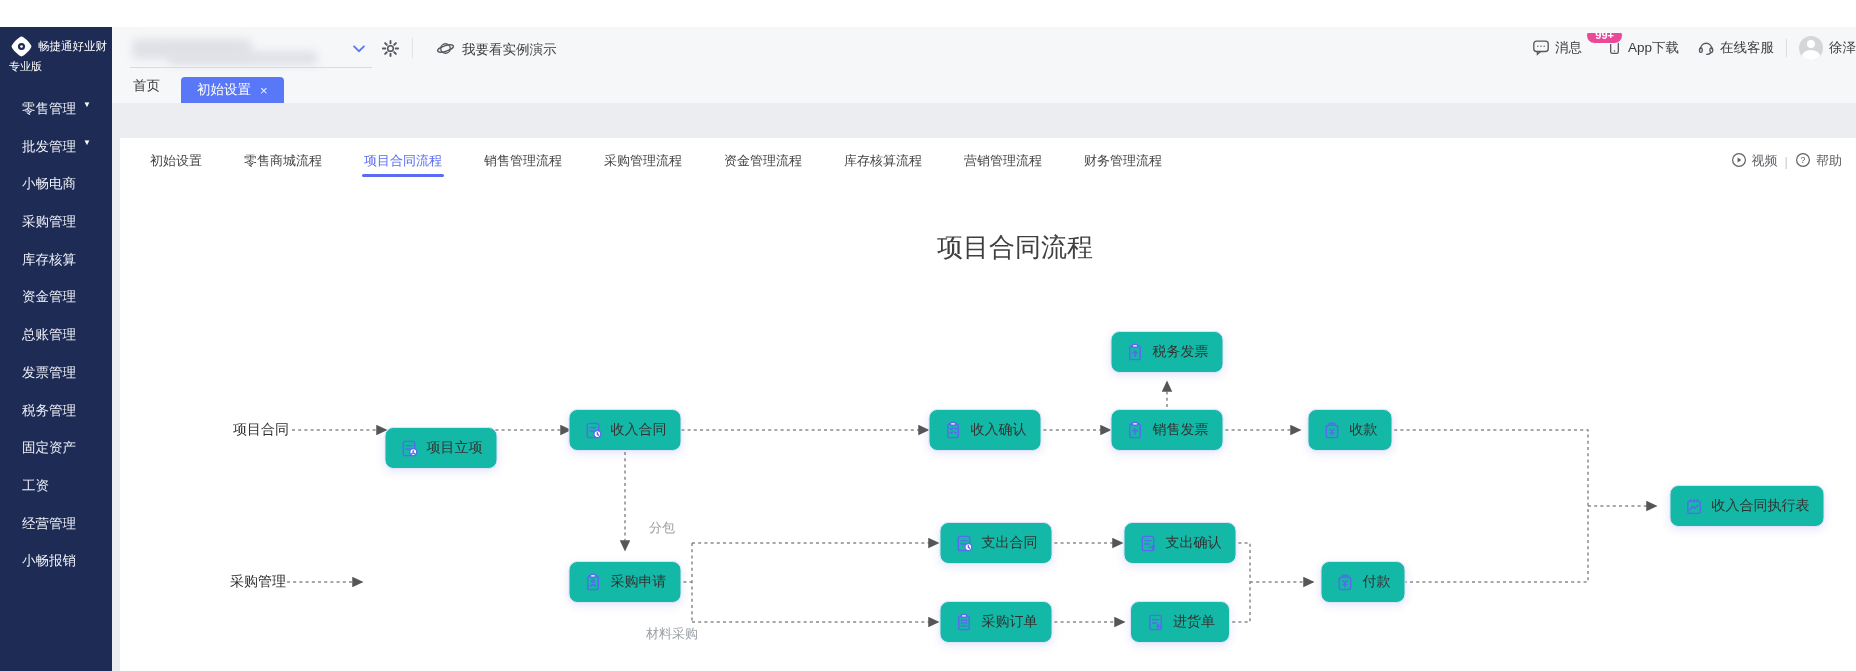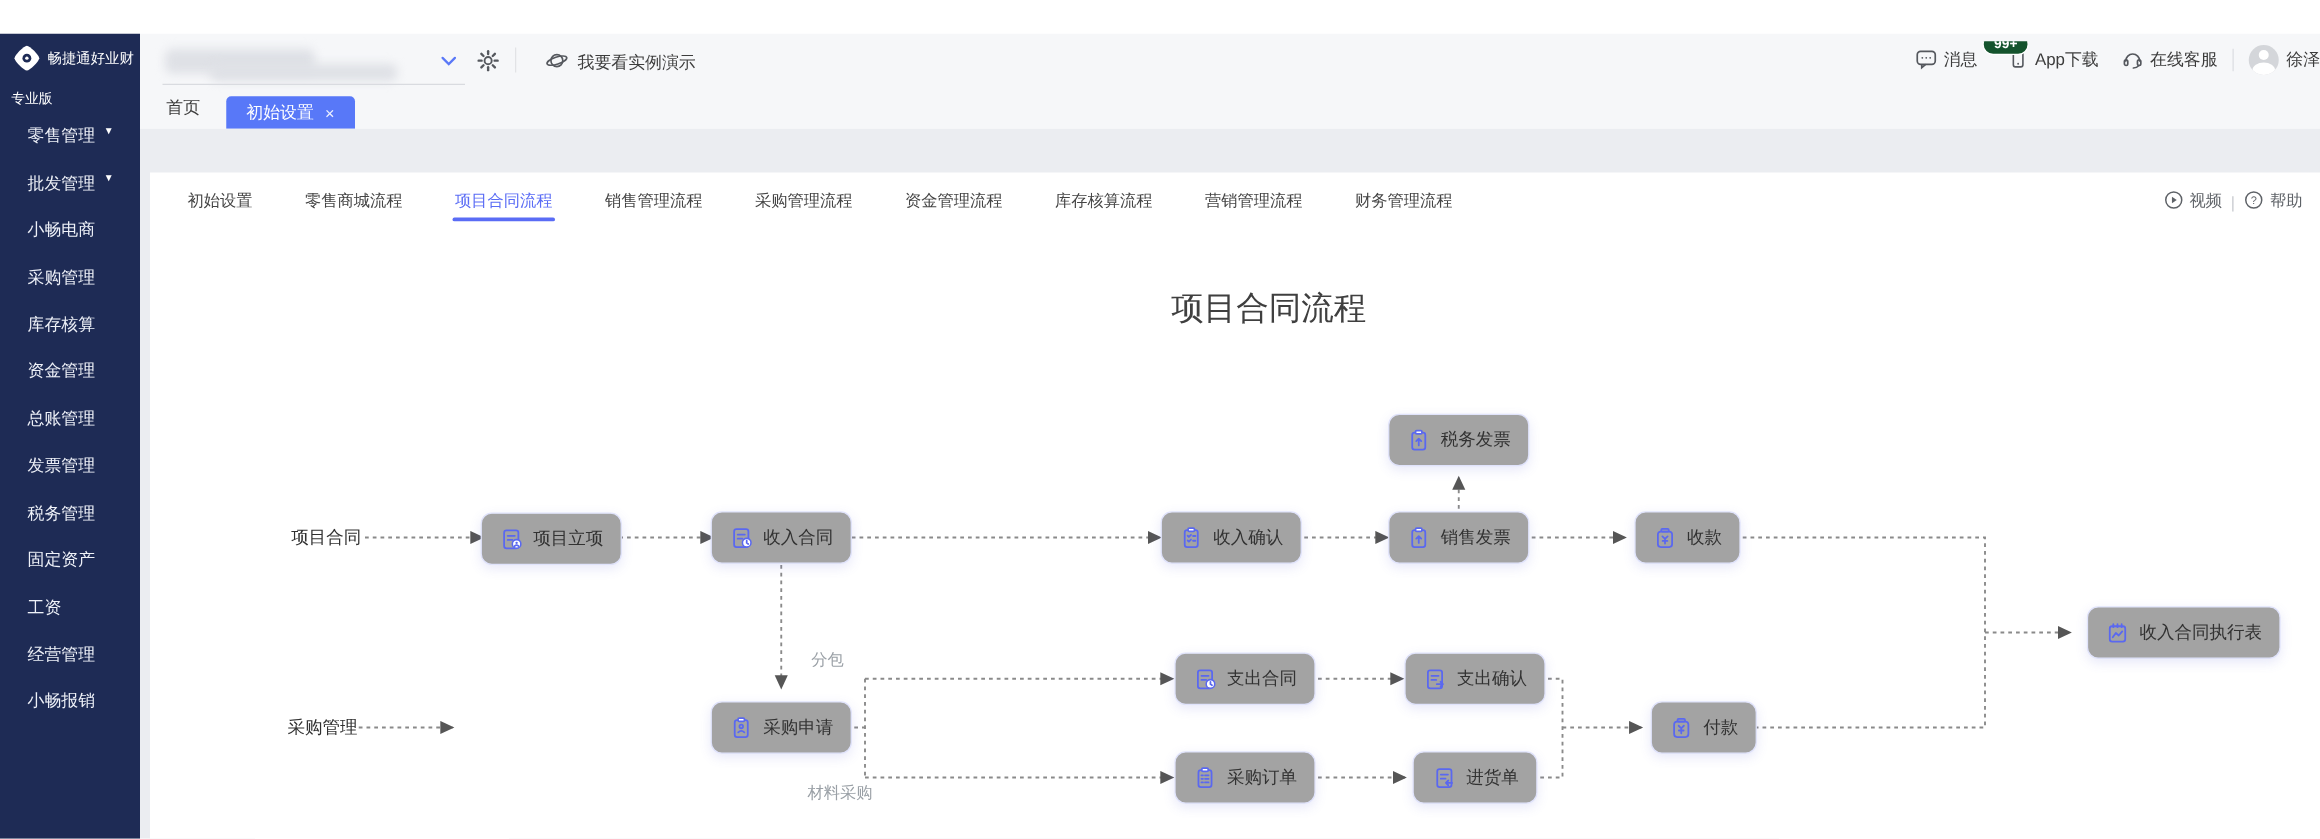--- a/index.html
+++ b/index.html
@@ -7,36 +7,36 @@
        font-family:"Liberation Sans","DejaVu Sans",sans-serif;color:#333;}
 
   
   .topstrip{position:absolute;left:0;top:0;width:100%;height:27px;background:#fff;}
 
   
   .side-col{position:absolute;left:0;top:27px;width:112px;height:644px;background:#1e2b55;}
   .logo-block{position:absolute;left:0;top:0;width:112px;height:50px;}
   .logo-mark{position:absolute;left:9px;top:7px;}
   .brand-name{position:absolute;left:38px;top:12px;font-size:11.5px;color:#fff;white-space:nowrap;width:72px;overflow:hidden;}
-  .edition{position:absolute;left:9px;top:32px;font-size:11px;color:#fff;margin-top:12px;}
+  .edition{position:absolute;left:9px;top:32px;font-size:11px;color:#fff;}
   .sb-menu{position:absolute;left:0;top:73px;width:112px;}
   .sb-item{height:37.7px;display:flex;align-items:flex-start;padding-left:22px;font-size:13.5px;color:#eef1f8;cursor:pointer;}
   .sb-item .caret{font-size:8px;margin-left:7px;color:#fff;}
 
   
   .header{position:absolute;left:112px;top:27px;right:0;height:76px;background:#f6f7f9;}
   .blob{position:absolute;background:#dfe1e6;border-radius:6px;filter:blur(4px);}
   .selector-line{position:absolute;left:18px;top:40px;width:242px;height:1px;background:#d9dbe0;}
   .hdr-ico{position:absolute;cursor:pointer;}
   .hdr-vdiv{position:absolute;left:300px;top:11px;width:1px;height:20px;background:#e2e3e6;}
   .demo-link{position:absolute;left:324px;top:12px;display:flex;align-items:center;gap:7px;font-size:13.5px;color:#3d3d3d;cursor:pointer;}
   .hdr-right{position:absolute;right:0;top:6px;height:30px;display:flex;align-items:center;font-size:13.5px;color:#3c3c3c;overflow:hidden;max-width:360px;}
   .hdr-item{display:flex;align-items:center;gap:5px;cursor:pointer;white-space:nowrap;}
   .msg-wrap{position:relative;}
-  .badge{position:absolute;top:-11px;right:-41px;background:#14532d;color:#fff;font-size:11px;font-weight:bold;
+  .badge{position:absolute;top:-11px;right:-41px;background:#ec4899;color:#fff;font-size:11px;font-weight:bold;
          padding:1px 8px;border-radius:9px;border:1.5px solid #fff;line-height:13px;}
   .gap24{width:24px;} .gap18{width:18px;}
   .hdr-userdiv{width:1px;height:18px;background:#dcdee2;margin:0 12px;}
   .avatar{width:24px;height:24px;border-radius:50%;background:#d4d6da;position:relative;overflow:hidden;flex:none;cursor:pointer;}
   .avatar:before{content:'';position:absolute;left:8px;top:4px;width:8px;height:8px;border-radius:50%;background:#fff;}
   .avatar:after{content:'';position:absolute;left:3px;top:14px;width:18px;height:12px;border-radius:50%;background:#fff;}
   .user-name{margin-left:6px;white-space:nowrap;}
 
   
   .wtabs{position:absolute;left:112px;top:77px;height:26px;display:flex;align-items:stretch;}
@@ -56,21 +56,21 @@
   .panel-right{position:absolute;right:14px;top:8px;height:30px;display:flex;align-items:center;gap:7px;font-size:13px;color:#5f6368;}
   .pr-item{display:flex;align-items:center;gap:5px;cursor:pointer;}
   .pr-div{color:#c9cbd0;}
 
   
   .diagram-layer{position:absolute;left:0;top:0;width:1856px;height:671px;pointer-events:none;}
   .dg-title{position:absolute;transform:translate(-50%,-50%);font-size:26px;color:#3f3f3f;white-space:nowrap;}
   .row-label{position:absolute;transform:translate(-50%,-50%);font-size:14px;color:#303030;white-space:nowrap;}
   .branch-label{position:absolute;transform:translate(-50%,-50%);font-size:13px;color:#9aa0a6;white-space:nowrap;}
   .flow-node{position:absolute;transform:translate(-50%,-50%);display:inline-flex;align-items:center;gap:8px;
-             height:40px;padding:0 14px;background:#a3a3a3;border:1px solid #e0e3fb;border-radius:9px;
+             height:40px;padding:0 14px;background:#14b8a6;border:1px solid #e0e3fb;border-radius:9px;
              box-shadow:0 3px 9px rgba(93,103,214,.15);font-size:14px;color:#323232;white-space:nowrap;
              pointer-events:auto;cursor:pointer;text-align:right;}
   .flow-node .nicon{display:flex;flex:none;}
   .connectors{position:absolute;left:0;top:0;}
 </style>
 </head>
 <body>
 
 <div id="app">
 
@@ -285,21 +285,21 @@
         </g>
     </svg>
     <div class="dg-title" style="left:1015px;top:247px;">项目合同流程</div>
     <div id="labels-host">
         <div class="row-label" style="left: 261px; top: 430px;">项目合同</div>
         <div class="row-label" style="left: 258px; top: 582px;">采购管理</div>
         <div class="branch-label" style="left: 662px; top: 528px;">分包</div>
         <div class="branch-label" style="left: 672px; top: 634px;">材料采购</div>
       </div>
     <div id="nodes-host">
-        <div class="flow-node" style="left: 441px; top: 431px;">
+        <div class="flow-node" style="left: 441px; top: 448px;">
           <span class="nicon">
             <svg width="19" height="19" viewBox="0 0 20 20">
               <rect x="4" y="2.5" width="12" height="15" rx="2" fill="none" stroke="#5a68f0" stroke-width="1.5" stroke-linecap="round" stroke-linejoin="round"></rect>
               <line x1="7" y1="7" x2="13" y2="7" fill="none" stroke="#5a68f0" stroke-width="1.5" stroke-linecap="round" stroke-linejoin="round"></line>
               <line x1="7" y1="10.5" x2="11" y2="10.5" fill="none" stroke="#5a68f0" stroke-width="1.5" stroke-linecap="round" stroke-linejoin="round"></line>
               <circle cx="14.5" cy="13.8" r="3.6" fill="#fff" stroke="#5a68f0" stroke-width="1.3"></circle>
               <circle cx="14.5" cy="12.9" r="1" fill="#5a68f0"></circle>
               <path d="M12.8 15.6 q1.7 -1.6 3.4 0" fill="none" stroke="#5a68f0" stroke-width="1.5" stroke-linecap="round" stroke-linejoin="round"></path>
             </svg>
           </span>

